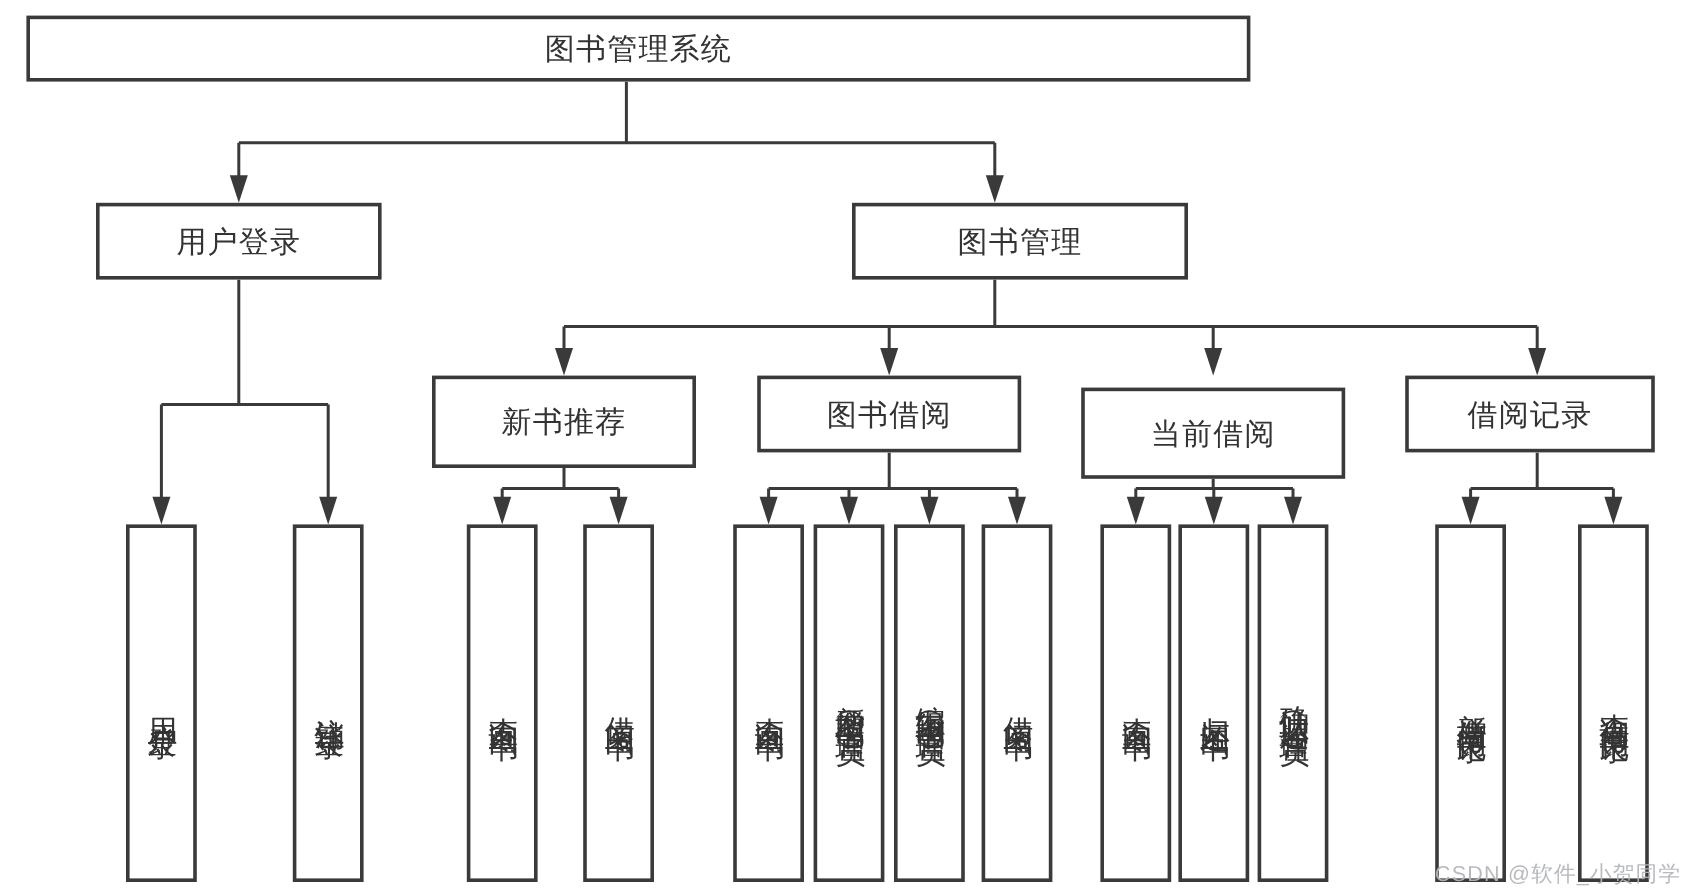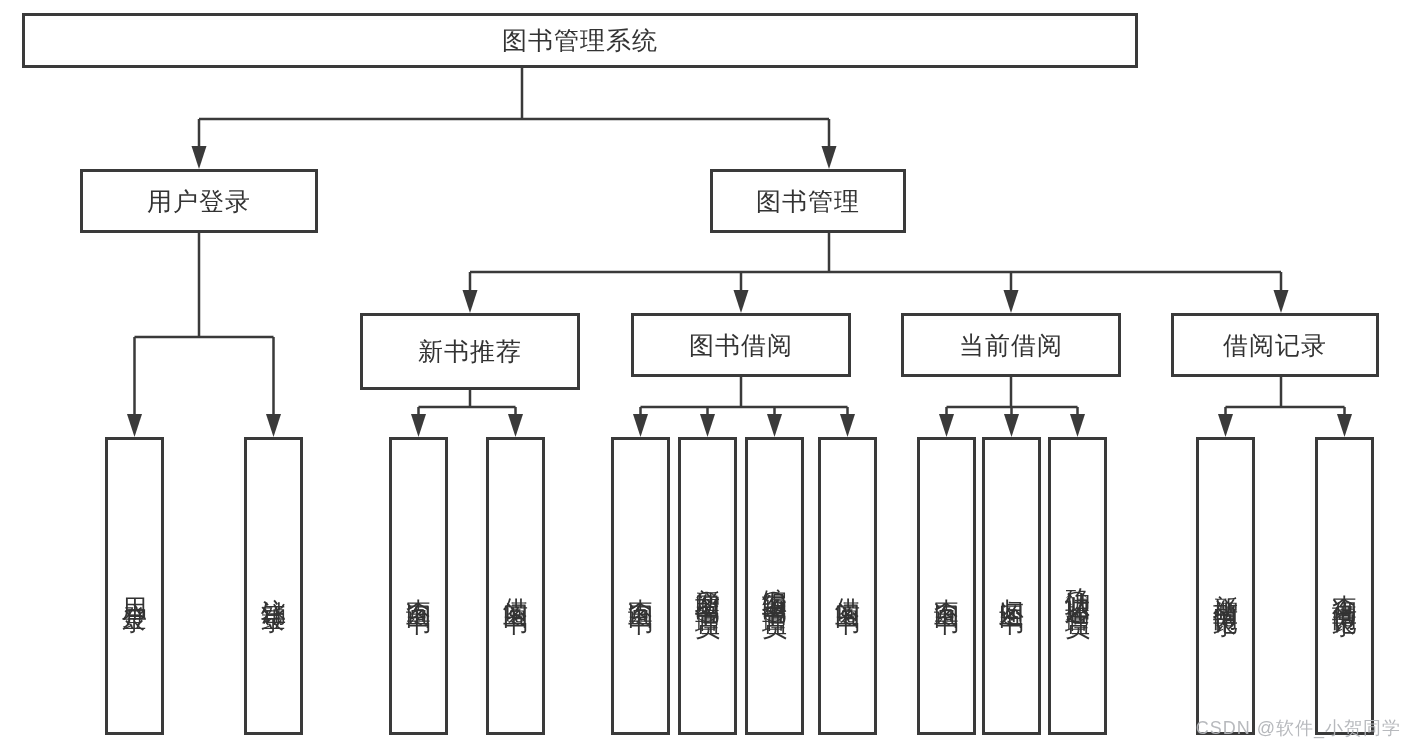--- a/index.html
+++ b/index.html
@@ -92,38 +92,38 @@
     <polygon points="700,414 715,414 707.5,437"></polygon>
     <polygon points="767,414 782,414 774.5,437"></polygon>
     <polygon points="840,414 855,414 847.5,437"></polygon>
     <polygon points="939,414 954,414 946.5,437"></polygon>
     <polygon points="1004,414 1019,414 1011.5,437"></polygon>
     <polygon points="1070,414 1085,414 1077.5,437"></polygon>
     <polygon points="1218,414 1233,414 1225.5,437"></polygon>
     <polygon points="1337,414 1352,414 1344.5,437"></polygon>
   </svg>
 
-  <div class="hnode" style="left:22px;top:13px;width:1116px;height:55px;">
+  <div class="hnode" style="left:22px;top:13px;width:1020px;height:55px;">
     <span>图书管理系统</span>
   </div>
 
   <div class="hnode" style="left:80px;top:169px;width:238px;height:64px;">
     <span>用户登录</span>
   </div>
-  <div class="hnode" style="left:710px;top:169px;width:196px;height:64px;">
+  <div class="hnode" style="left:710px;top:169px;width:280px;height:64px;">
     <span>图书管理</span>
   </div>
 
   <div class="hnode" style="left:360px;top:313px;width:220px;height:77px;">
     <span>新书推荐</span>
   </div>
   <div class="hnode" style="left:631px;top:313px;width:220px;height:64px;">
     <span>图书借阅</span>
   </div>
-  <div class="hnode" style="left:901px;top:313px;width:220px;height:64px;font-family:Liberation Serif, serif;">
+  <div class="hnode" style="left:901px;top:323px;width:220px;height:76px;font-family:Liberation Serif, serif;">
     <span>当前借阅</span>
   </div>
   <div class="hnode" style="left:1171px;top:313px;width:208px;height:64px;">
     <span>借阅记录</span>
   </div>
 
   <div class="vnode" style="left:105px;">
     <span>用户登录</span>
   </div>
   <div class="vnode" style="left:244px;">

